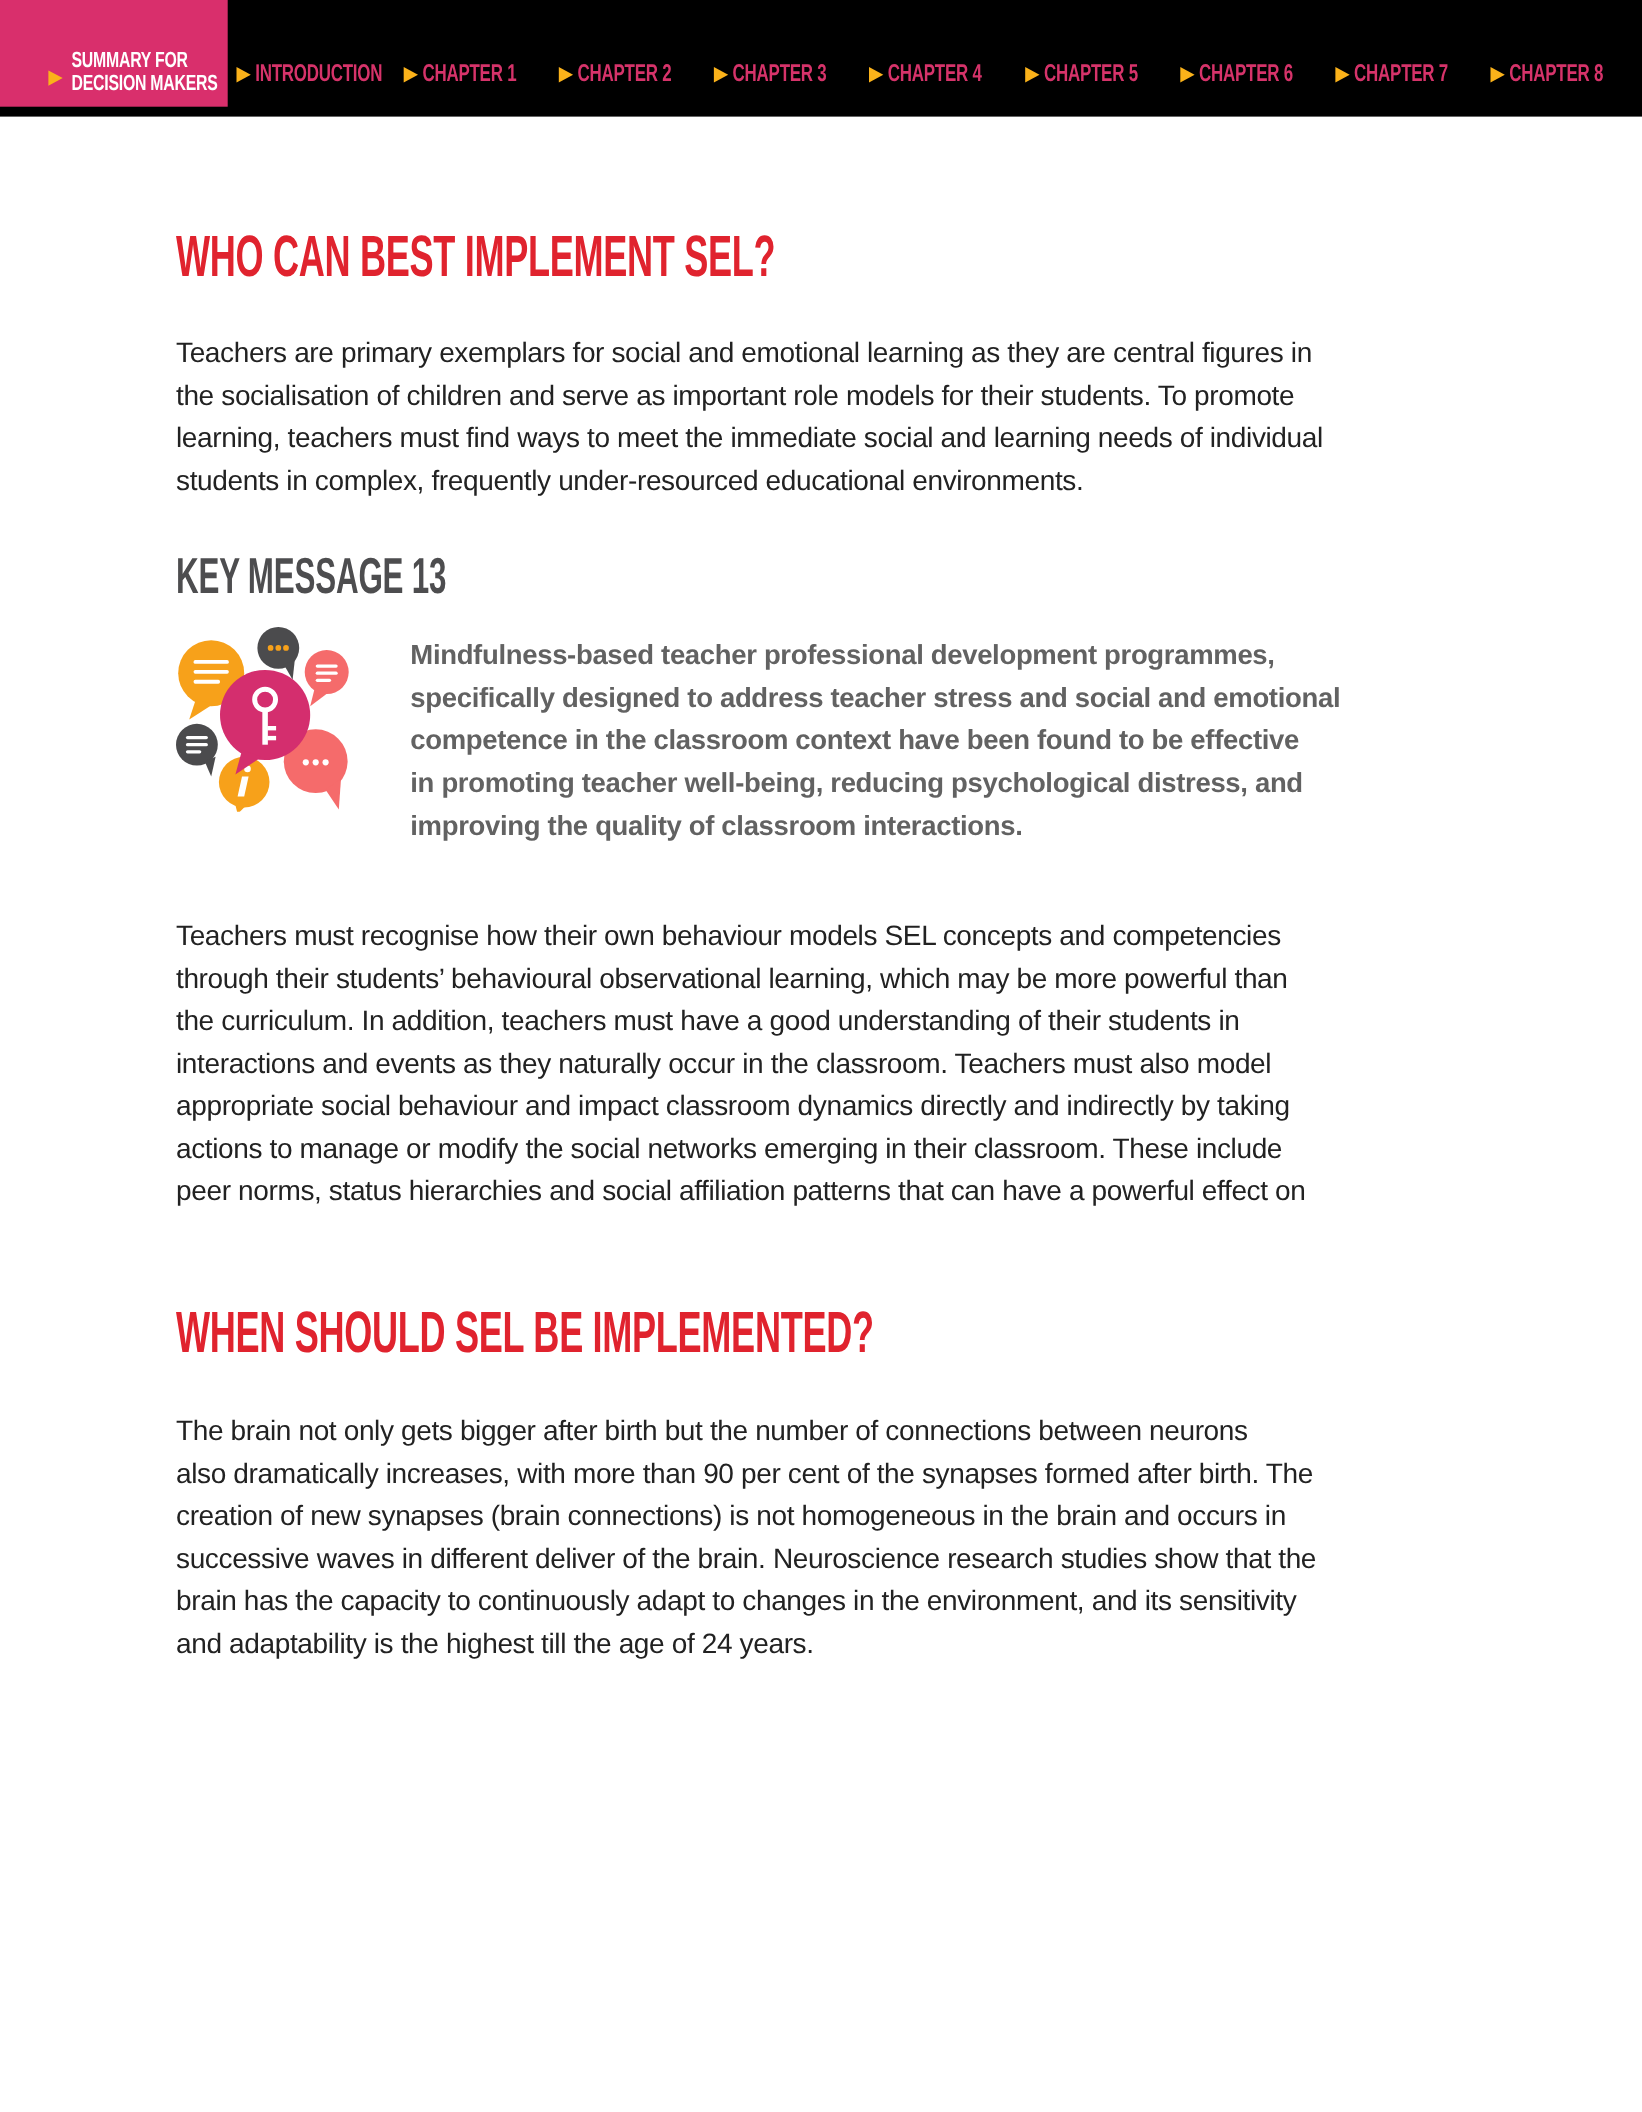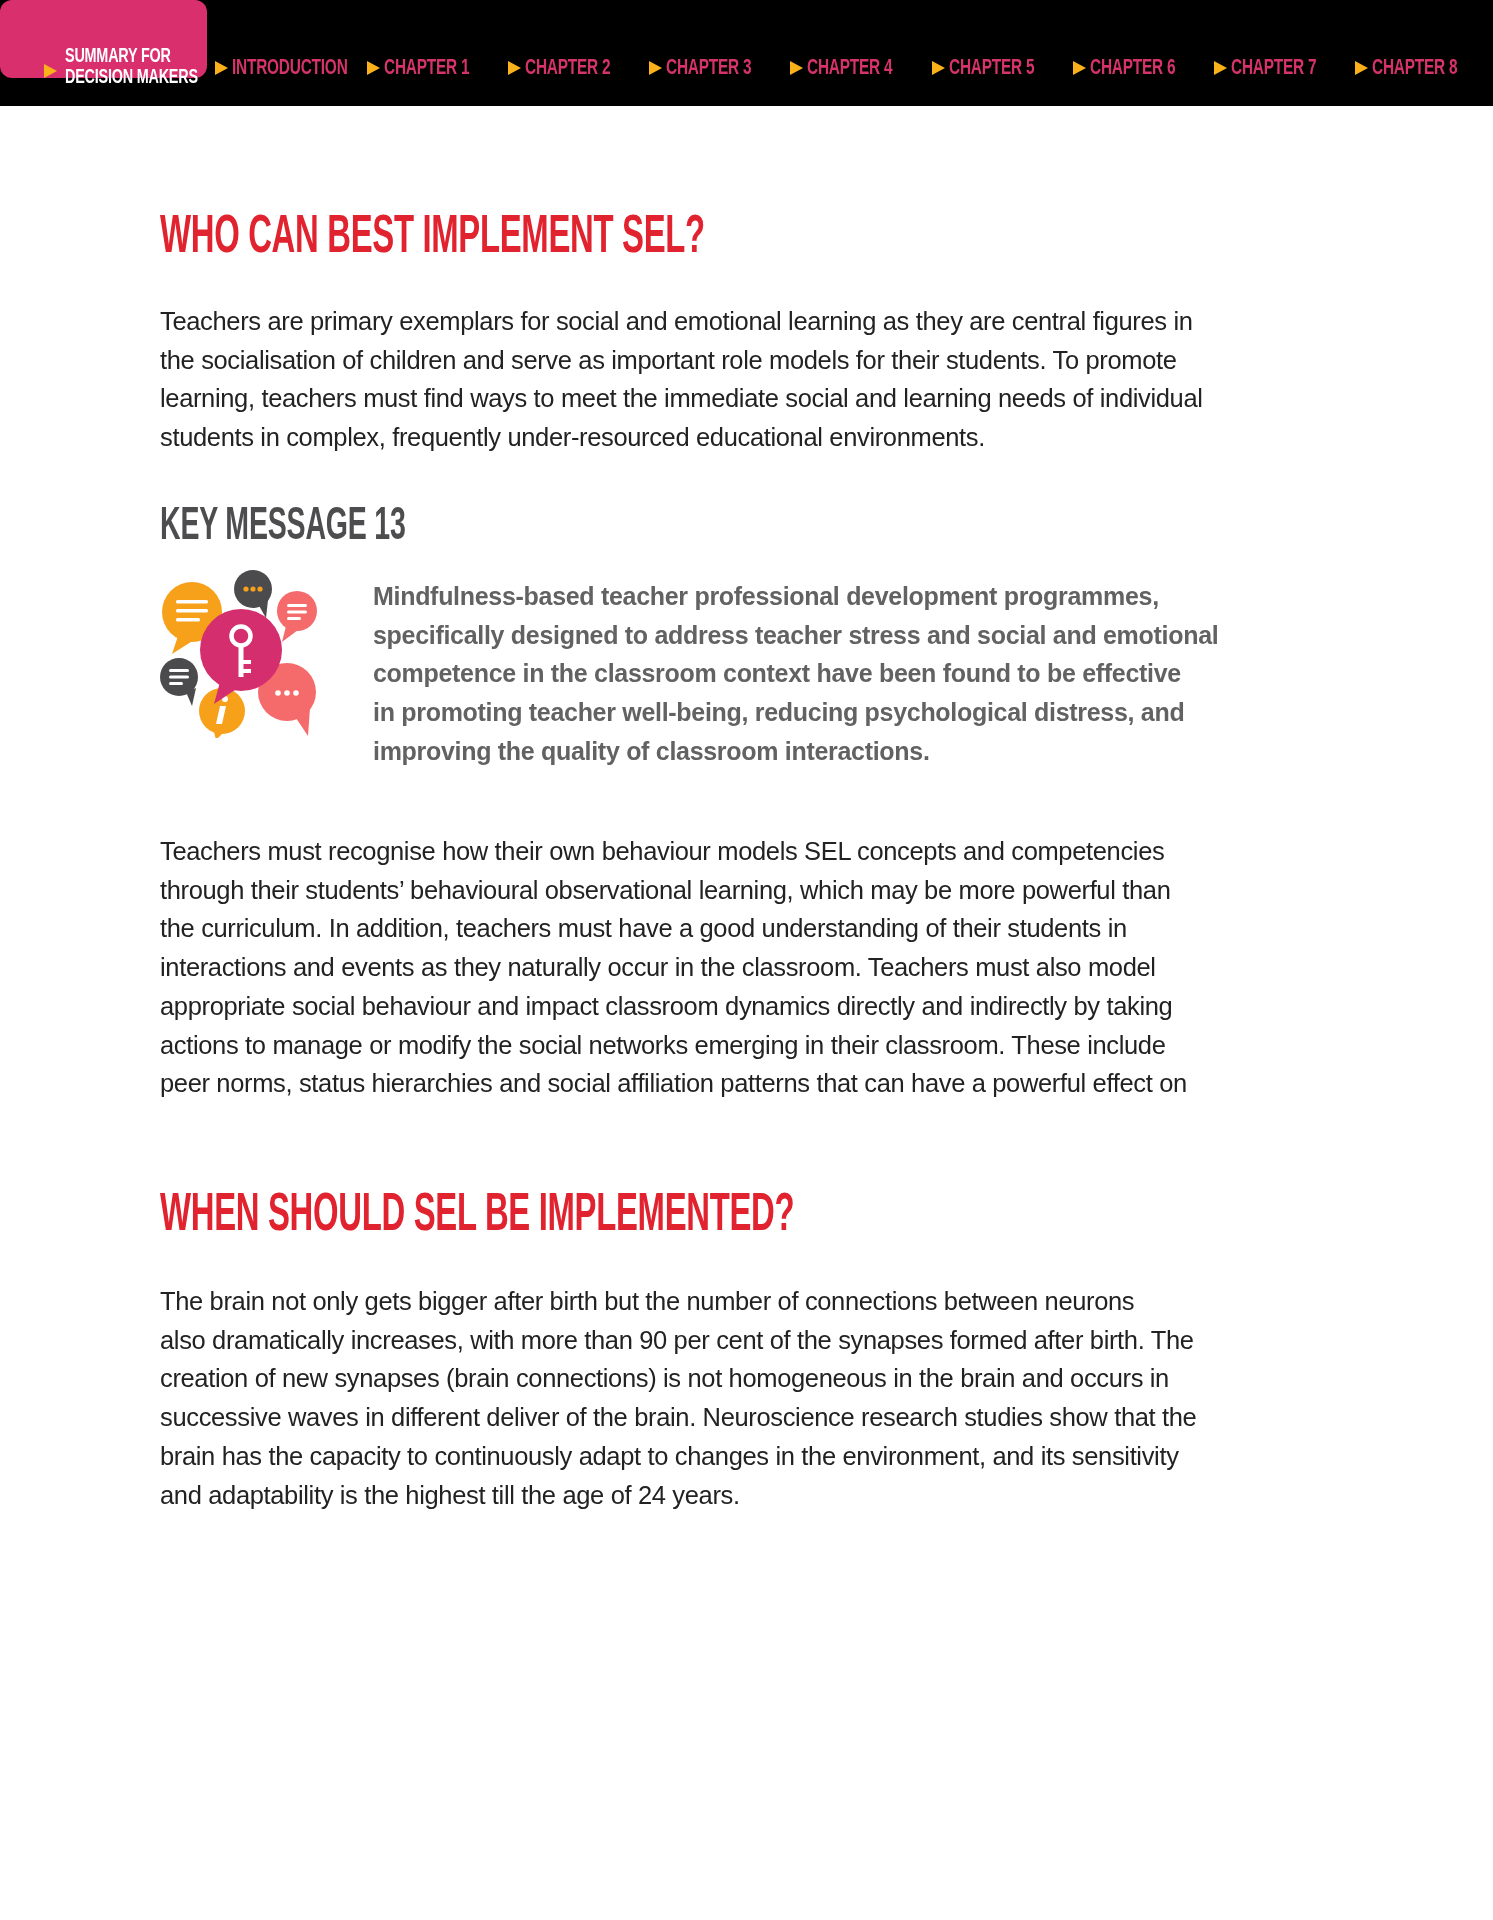--- a/index.html
+++ b/index.html
@@ -7,23 +7,22 @@
     width: 1493px; height: 1920px; position: relative; overflow: hidden;
     background: #ffffff;
     font-family: "Liberation Sans", sans-serif;
   }
   
   .nav {
     position: absolute; left: 0; top: 0; width: 1493px; height: 106px;
     background: #000000;
   }
   .nav-home {
-    position: absolute; left: 0; top: 0; width: 207px; height: 78px;
+    position: absolute; left: 0; top: 0; width: 207px; height: 97px;
     background: #d92f6c;
-    border-radius: 12px;
   }
   .nav-home .tri { position: absolute; left: 44px; top: 64px; }
   .nav-home .label {
     position: absolute; left: 65px; top: 45px;
     color: #ffffff; font-weight: bold; font-size: 20px; line-height: 21px;
     transform: scaleX(0.72); transform-origin: left top; white-space: nowrap;
     letter-spacing: -0.3px;
   }
   .tri {
     width: 0; height: 0; display: inline-block;

